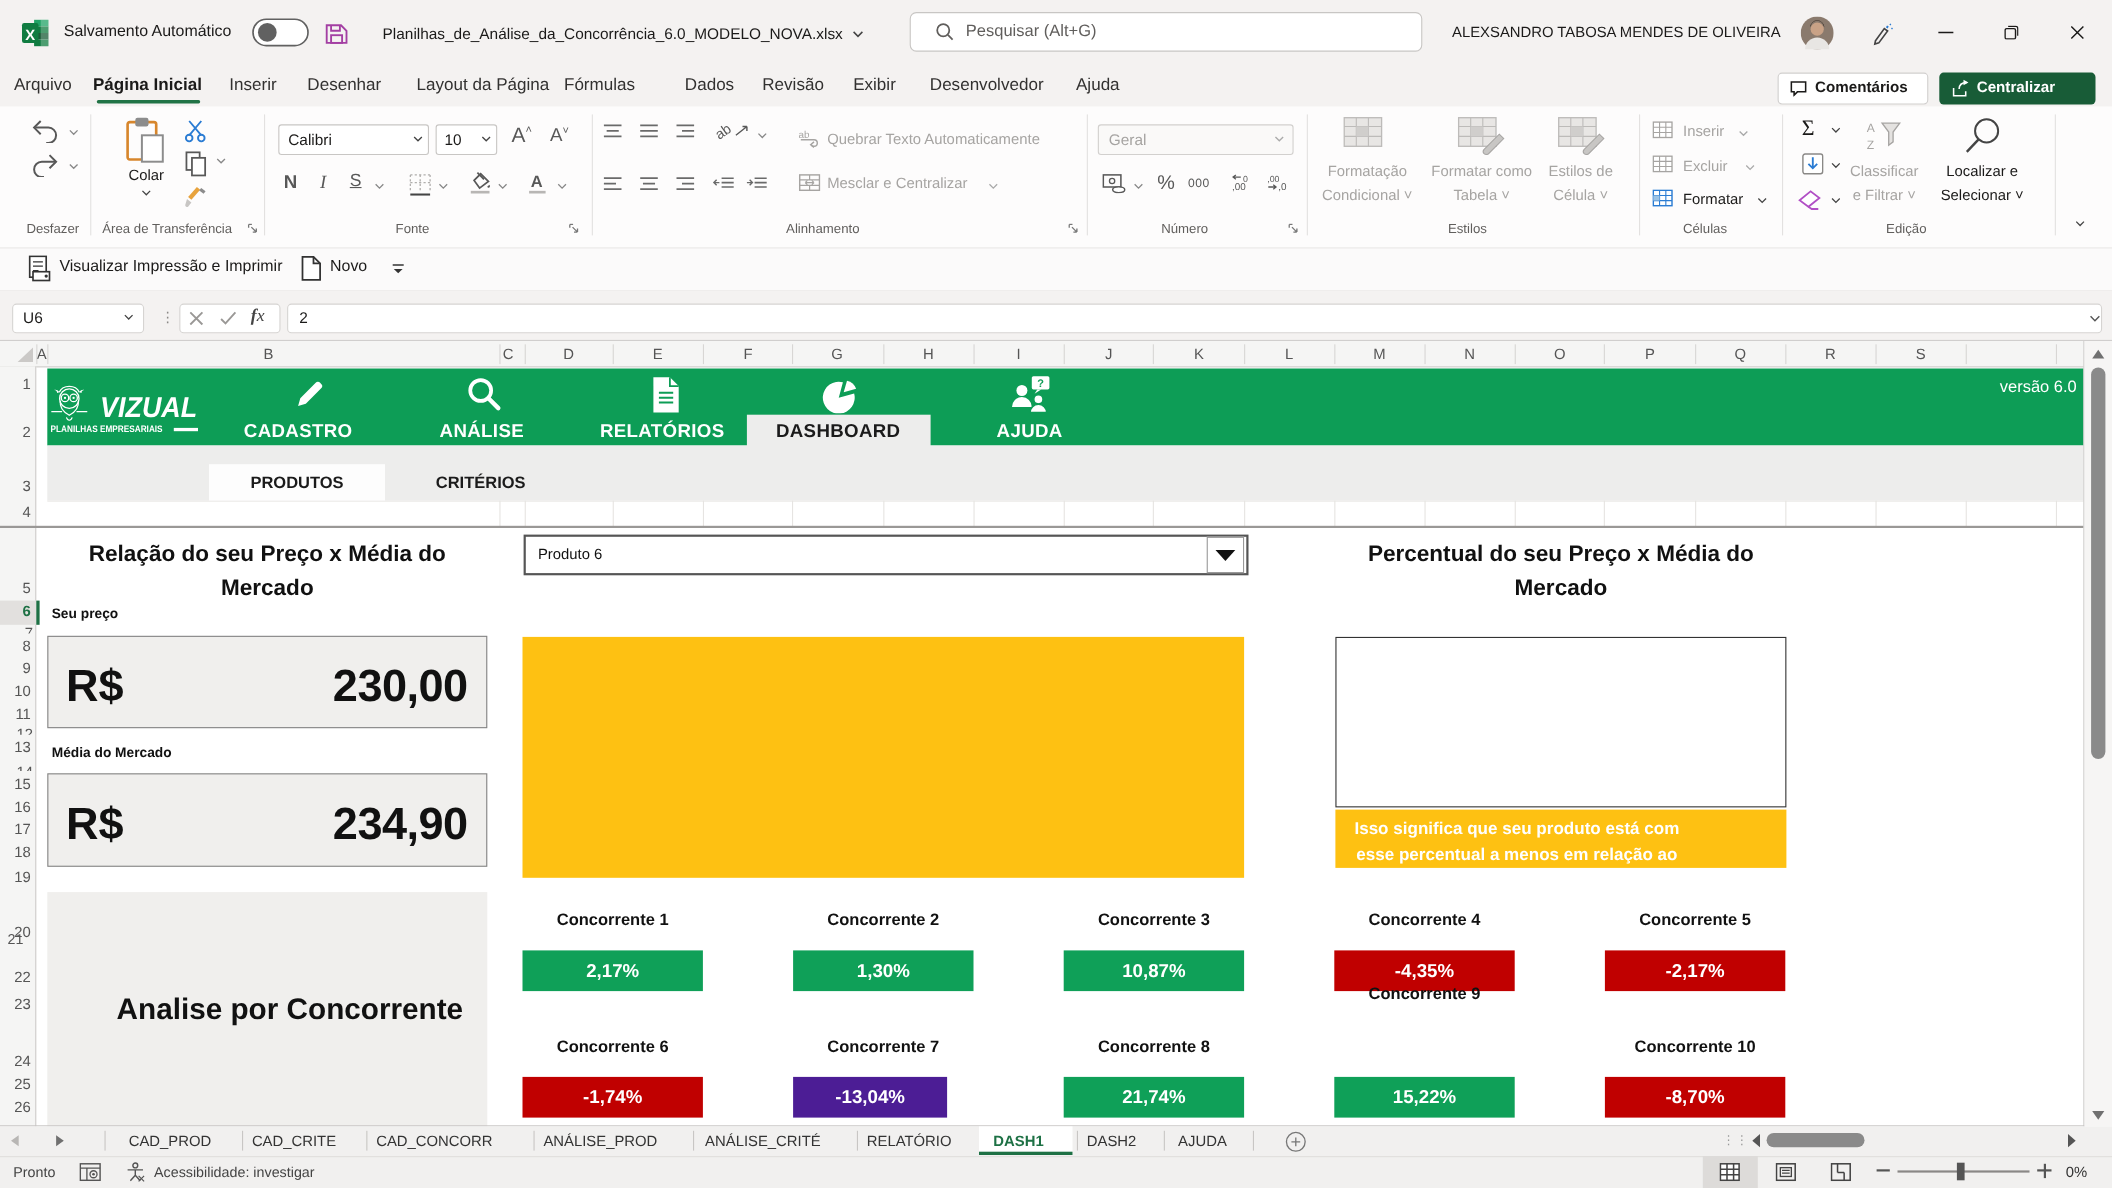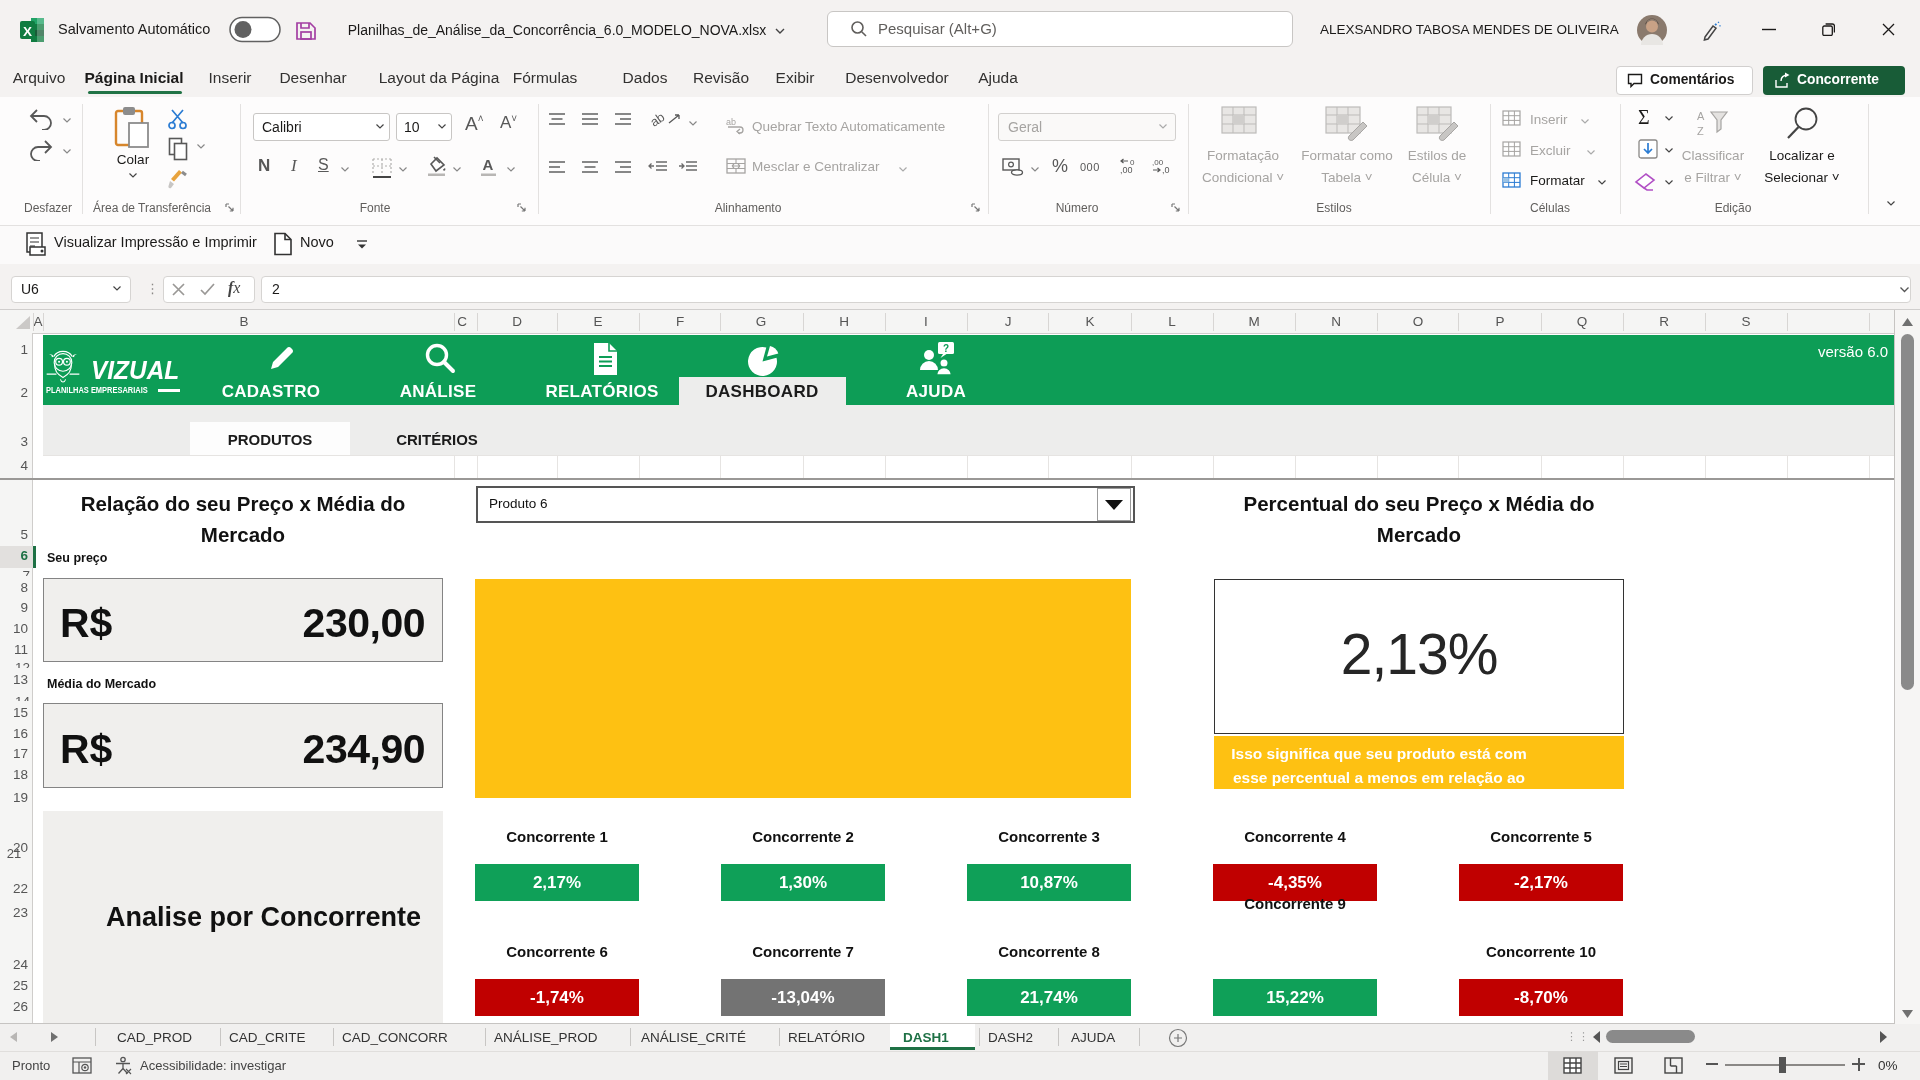--- a/index.html
+++ b/index.html
@@ -80,21 +80,21 @@
 <svg class="a" style="left:1627px;top:73px" width="16" height="15" viewBox="0 0 16 15">
       <path d="M1.5 1.5 h13 v9 h-7.5 l-3 3 v-3 h-2.5 z" fill="none" stroke="#1b1a19" stroke-width="1.4"></path>
     </svg>
 <div class="a" style="left:1650px;top:72px;font-size:13.8px;font-weight:bold;color:#1b1a19">Comentários</div>
 <div class="a" style="left:1763px;top:66px;width:142px;height:29px;background:#185C37;border-radius:4px"></div>
 <svg class="a" style="left:1774px;top:72px" width="17" height="17" viewBox="0 0 17 17">
       <path d="M2 8 v7 h11 v-4" fill="none" stroke="#fff" stroke-width="1.4"></path>
       <path d="M7 9 c0-4 3-6 7-6" fill="none" stroke="#fff" stroke-width="1.4"></path>
       <path d="M11 0.5 L15.5 3 L11 5.5z" fill="#fff"></path>
     </svg>
-<div class="a" style="left:1797px;top:72px;font-size:13.8px;font-weight:bold;color:#fff">Concorrente</div>
+<div class="a" style="left:1797px;top:72px;font-size:13.8px;font-weight:bold;color:#fff">Centralizar</div>
 <div class="a" style="left:82px;top:104px;width:1px;height:110px;background:#e3e1e0"></div>
 <div class="a" style="left:240px;top:104px;width:1px;height:110px;background:#e3e1e0"></div>
 <div class="a" style="left:538px;top:104px;width:1px;height:110px;background:#e3e1e0"></div>
 <div class="a" style="left:988px;top:104px;width:1px;height:110px;background:#e3e1e0"></div>
 <div class="a" style="left:1188px;top:104px;width:1px;height:110px;background:#e3e1e0"></div>
 <div class="a" style="left:1490px;top:104px;width:1px;height:110px;background:#e3e1e0"></div>
 <div class="a" style="left:1620px;top:104px;width:1px;height:110px;background:#e3e1e0"></div>
 <div class="a" style="left:1868px;top:104px;width:1px;height:110px;background:#e3e1e0"></div>
 <div class="a c" style="left:48px;top:201px;font-size:12px;color:#605e5c;white-space:nowrap">Desfazer</div>
 <div class="a c" style="left:152px;top:201px;font-size:12px;color:#605e5c;white-space:nowrap">Área de Transferência</div>
@@ -567,37 +567,36 @@
     </div>
     <div class="a" style="left:476px;top:486px;width:659px;height:37px;background:#fff;border:2px solid #555;box-sizing:border-box"></div>
     <div class="a" style="left:489px;top:496px;font-size:13.5px;color:#111">Produto 6</div>
     <div class="a" style="left:1097px;top:488px;width:34px;height:33px;background:#fff;border:1px solid #999;box-sizing:border-box"></div>
     <svg class="a" style="left:1104px;top:499px" width="20" height="12" viewBox="0 0 20 12">
       <path d="M1 1 h18 l-9 10z" fill="#111"></path>
     </svg>
     <div class="a" style="left:475px;top:579px;width:656px;height:219px;background:#FEC112"></div>
     <div class="a" style="left:1219px;top:488px;width:400px;text-align:center;font-size:20.5px;font-weight:bold;color:#111;line-height:31px">Percentual do seu Preço x Média do<br>Mercado</div>
     <div class="a" style="left:1214px;top:579px;width:410px;height:155px;background:#fff;border:1.5px solid #333;box-sizing:border-box"></div>
-    <div class="a" style="left:1214px;top:621px;width:410px;text-align:center;font-size:57px;color:#262626;letter-spacing:-1px">2,13%</div>
     <div class="a" style="left:1214px;top:736px;width:410px;height:53px;background:#FEC112"></div>
     <div class="a" style="left:1214px;top:742px;width:330px;text-align:center;font-size:15.5px;font-weight:bold;color:#fff;line-height:24px">Isso significa que seu produto está com esse percentual a menos em relação ao mercado</div>
     <div class="a" style="left:475px;top:828px;width:164px;text-align:center;font-size:15px;font-weight:bold;color:#111">Concorrente 1</div>
     <div class="a" style="left:475px;top:864px;width:164px;height:37px;background:#0FA058;color:#fff;font-size:17px;font-weight:bold;display:flex;align-items:center;justify-content:center">2,17%</div>
     <div class="a" style="left:721px;top:828px;width:164px;text-align:center;font-size:15px;font-weight:bold;color:#111">Concorrente 2</div>
     <div class="a" style="left:721px;top:864px;width:164px;height:37px;background:#0FA058;color:#fff;font-size:17px;font-weight:bold;display:flex;align-items:center;justify-content:center">1,30%</div>
     <div class="a" style="left:967px;top:828px;width:164px;text-align:center;font-size:15px;font-weight:bold;color:#111">Concorrente 3</div>
     <div class="a" style="left:967px;top:864px;width:164px;height:37px;background:#0FA058;color:#fff;font-size:17px;font-weight:bold;display:flex;align-items:center;justify-content:center">10,87%</div>
     <div class="a" style="left:1213px;top:828px;width:164px;text-align:center;font-size:15px;font-weight:bold;color:#111">Concorrente 4</div>
     <div class="a" style="left:1213px;top:864px;width:164px;height:37px;background:#C00000;color:#fff;font-size:17px;font-weight:bold;display:flex;align-items:center;justify-content:center">-4,35%</div>
     <div class="a" style="left:1459px;top:828px;width:164px;text-align:center;font-size:15px;font-weight:bold;color:#111">Concorrente 5</div>
     <div class="a" style="left:1459px;top:864px;width:164px;height:37px;background:#C00000;color:#fff;font-size:17px;font-weight:bold;display:flex;align-items:center;justify-content:center">-2,17%</div>
     <div class="a" style="left:475px;top:943px;width:164px;text-align:center;font-size:15px;font-weight:bold;color:#111">Concorrente 6</div>
     <div class="a" style="left:475px;top:979px;width:164px;height:37px;background:#C00000;color:#fff;font-size:17px;font-weight:bold;display:flex;align-items:center;justify-content:center">-1,74%</div>
     <div class="a" style="left:721px;top:943px;width:164px;text-align:center;font-size:15px;font-weight:bold;color:#111">Concorrente 7</div>
-    <div class="a" style="left:721px;top:979px;width:164px;height:37px;background:#737373;color:#fff;font-size:17px;font-weight:bold;display:flex;align-items:center;justify-content:center">-13,04%</div>
+    <div class="a" style="left:721px;top:979px;width:140px;height:37px;background:#4c1d95;color:#fff;font-size:17px;font-weight:bold;display:flex;align-items:center;justify-content:center">-13,04%</div>
     <div class="a" style="left:967px;top:943px;width:164px;text-align:center;font-size:15px;font-weight:bold;color:#111">Concorrente 8</div>
     <div class="a" style="left:967px;top:979px;width:164px;height:37px;background:#0FA058;color:#fff;font-size:17px;font-weight:bold;display:flex;align-items:center;justify-content:center">21,74%</div>
     <div class="a" style="left:1213px;top:895px;width:164px;text-align:center;font-size:15px;font-weight:bold;color:#111">Concorrente 9</div>
     <div class="a" style="left:1213px;top:979px;width:164px;height:37px;background:#0FA058;color:#fff;font-size:17px;font-weight:bold;display:flex;align-items:center;justify-content:center">15,22%</div>
     <div class="a" style="left:1459px;top:943px;width:164px;text-align:center;font-size:15px;font-weight:bold;color:#111">Concorrente 10</div>
     <div class="a" style="left:1459px;top:979px;width:164px;height:37px;background:#C00000;color:#fff;font-size:17px;font-weight:bold;display:flex;align-items:center;justify-content:center">-8,70%</div>
 <div class="a" style="left:1894px;top:310px;width:1px;height:714px;background:#c6c4c2"></div>
 <div class="a" style="left:0;top:1023px;width:1895px;height:1px;background:#c6c4c2"></div>
 <div class="a" style="left:1895px;top:310px;width:25px;height:714px;background:#f6f5f4"></div>
 <svg class="a" style="left:1901px;top:317px" width="13" height="10" viewBox="0 0 13 10">

